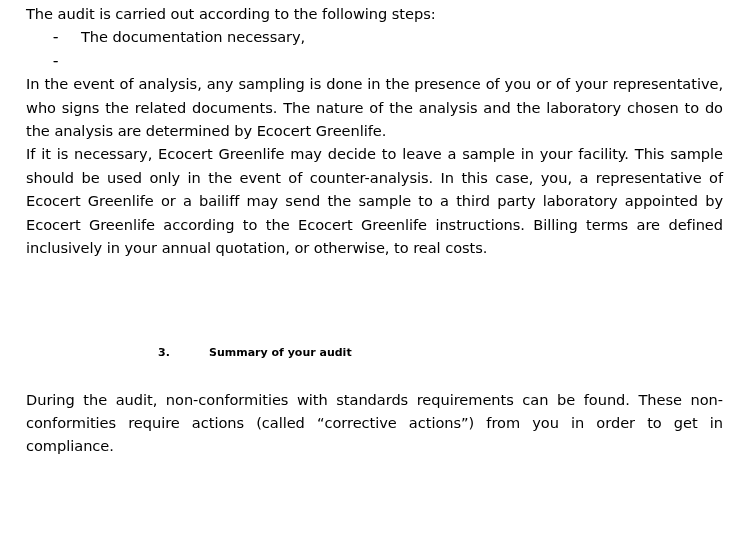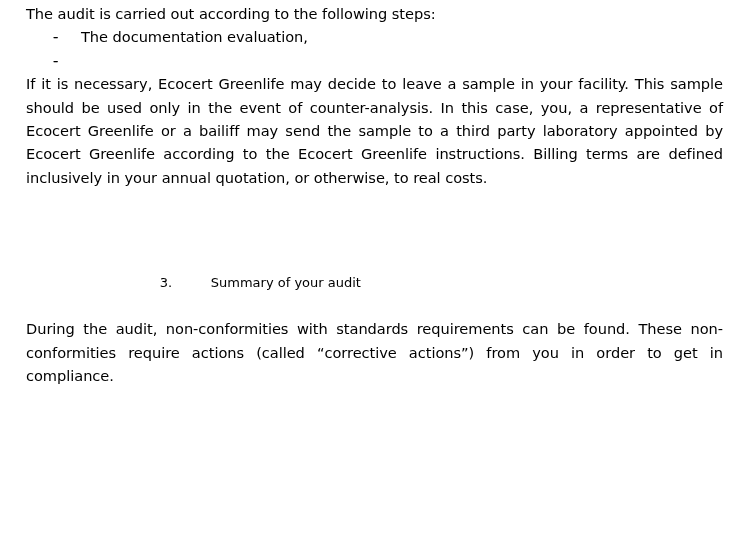--- a/index.html
+++ b/index.html
@@ -71,23 +71,23 @@
   
   .gap-line {
     height: 23.4px;
   }
   .gap-big {
     height: 58px;
   }
 
   
   .heading-row {
-    font-size: 13px;
+    font-size: 11px;
     line-height: 23.4px;
-    font-weight: normal;
+    font-weight: bold;
     white-space: pre;
     margin: 0;
     padding-left: 109px;      
   }
   .heading-row .h-num {
     display: inline-block;
     width: 51px;              
   }
   .heading-row .h-text {
     display: inline;
@@ -100,32 +100,33 @@
   <div class="doc-body">
 
     <p class="para no-justify">The audit is carried out according to the following steps:</p>
 
     <ul class="dash-list">
       <li class="dash-item">
         <span class="marker">-</span>
       </li>
       <li class="dash-item">
         <span class="marker">-</span>
-        <span class="item-text">The documentation evaluation,</span>
+        <span class="item-text">The documentation necessary,</span>
       </li>
       <li class="dash-item">
         <span class="marker">-</span>
       </li>
       <li class="dash-item">
         <span class="marker">-</span>
       </li>
     </ul>
 
     <div class="gap-line"></div>
 
+    <p class="para">In the event of analysis, any sampling is done in the presence of you or of your representative, who signs the related documents. The nature of the analysis and the laboratory chosen to do the analysis are determined by Ecocert Greenlife.</p>
 
     <p class="para">If it is necessary, Ecocert Greenlife may decide to leave a sample in your facility. This sample should be used only in the event of counter-analysis. In this case, you, a representative of Ecocert Greenlife or a bailiff may send the sample to a third party laboratory appointed by Ecocert Greenlife according to the Ecocert Greenlife instructions. Billing terms are defined inclusively in your annual quotation, or otherwise, to real costs.</p>
 
     <div class="gap-big"></div>
 
     <p class="heading-row">
       <span class="h-num">3.</span><span class="h-text">Summary of your audit</span>
     </p>
 
     <p class="para">During the audit, non-conformities with standards requirements can be found. These non-conformities require actions (called “corrective actions”) from you in order to get in compliance.</p>

